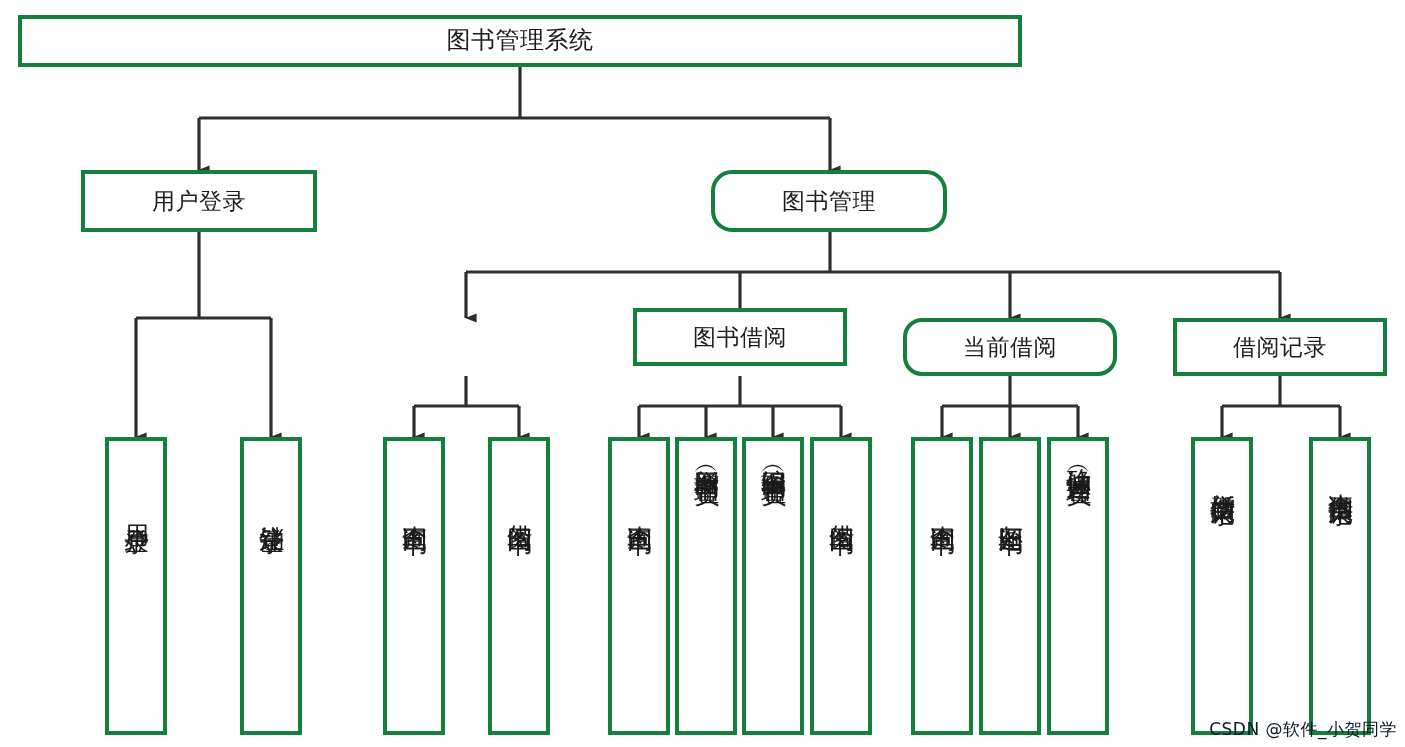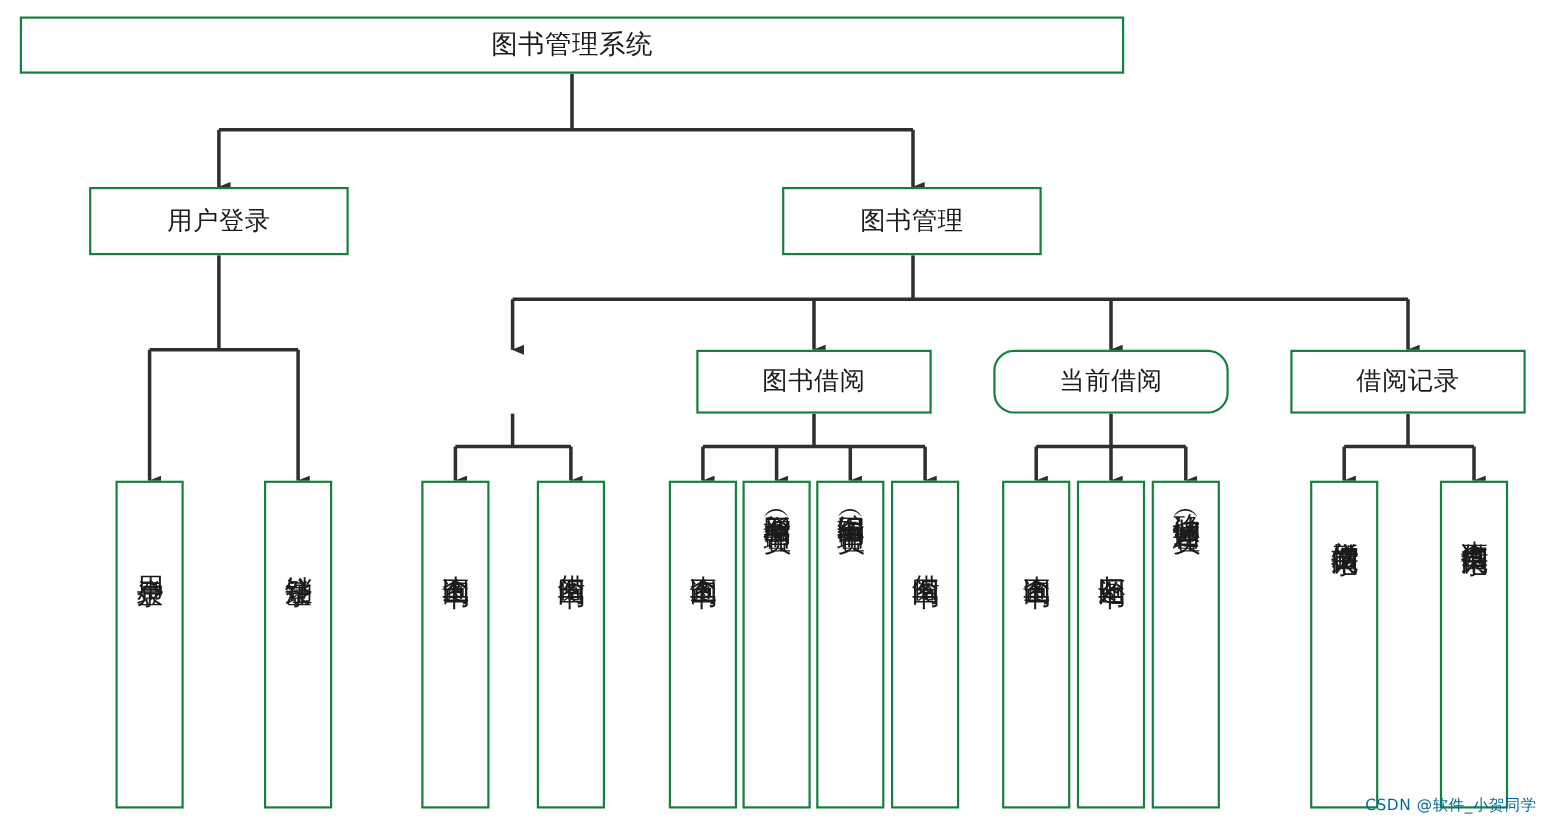--- a/index.html
+++ b/index.html
@@ -23,21 +23,21 @@
     left: 0;
     top: 0;
     width: 1405px;
     height: 747px;
     pointer-events: none;
   }
   .node {
     position: absolute;
     box-sizing: border-box;
     background: #ffffff;
-    border: 2px solid #15803d;
+    border: 4px solid #15803d;
     display: flex;
     align-items: center;
     justify-content: center;
     color: #1b1b1b;
     overflow: hidden;
   }
   .node-label {
     display: block;
     text-align: center;
     line-height: 1.22;
@@ -72,22 +72,22 @@
   .node.vert.medium .node-label {
     padding-top: 26px;
   }
   .node.vert.long .node-label {
     padding-top: 2px;
   }
   #watermark {
     position: absolute;
     right: 8px;
     bottom: 6px;
-    font-size: 14px;
-    color: #0369a1;
+    font-size: 17px;
+    color: #0f172a;
     letter-spacing: 0.5px;
     user-select: none;
     white-space: nowrap;
   }
 </style>
 </head>
 <body>
 
 <div id="diagram-root">
 
@@ -144,25 +144,25 @@
     </g>
   </svg>
 
   <div class="node horiz root" style="left:18px; top:15px; width:1004px; height:52px;">
     <span class="node-label">图书管理系统</span>
   </div>
 
   <div class="node horiz" style="left:81px; top:170px; width:236px; height:62px;">
     <span class="node-label">用户登录</span>
   </div>
-  <div class="node horiz" style="left:711px; top:170px; width:236px; height:62px;">
+  <div class="node horiz" style="left:711px; top:170px; width:236px; height:62px;border-radius:21px;">
     <span class="node-label">图书管理</span>
   </div>
 
-  <div class="node horiz" style="left:633px; top:318px; width:214px; height:58px;">
+  <div class="node horiz" style="left:633px; top:308px; width:214px; height:58px;">
     <span class="node-label">图书借阅</span>
   </div>
   <div class="node horiz" style="left:903px; top:318px; width:214px; height:58px;border-radius:19px;">
     <span class="node-label">当前借阅</span>
   </div>
   <div class="node horiz" style="left:1173px; top:318px; width:214px; height:58px;">
     <span class="node-label">借阅记录</span>
   </div>
 
   <div class="node vert short" style="left:105px; top:437px; width:62px; height:298px;">

